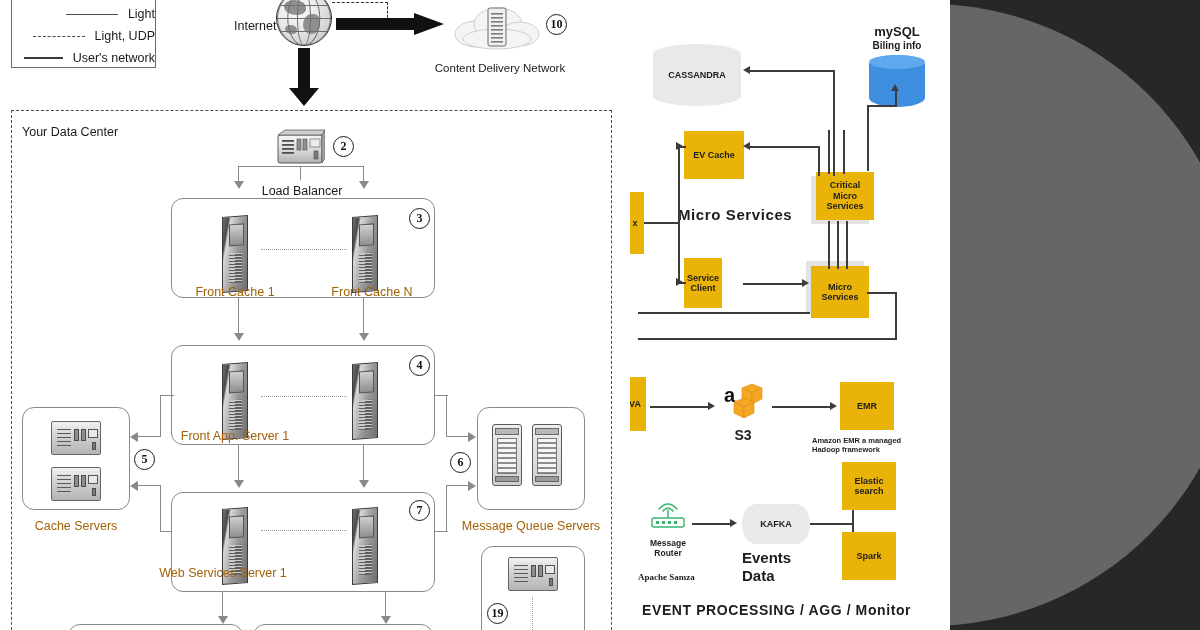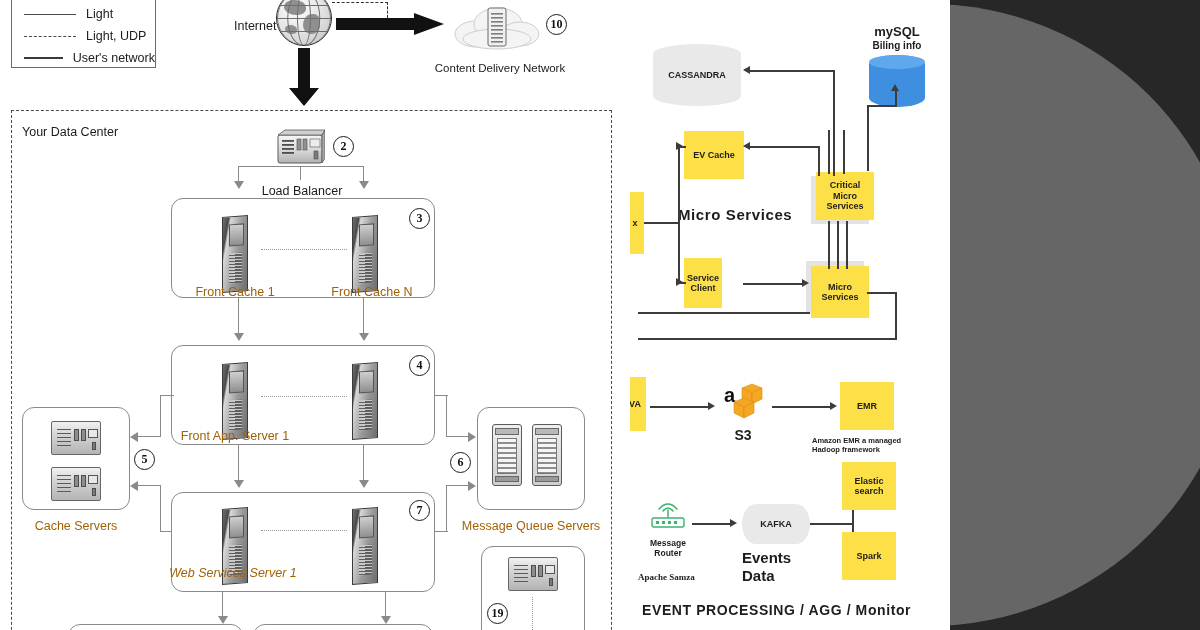--- a/index.html
+++ b/index.html
@@ -22,21 +22,21 @@
     position: absolute; left: 0; top: 0; width: 630px; height: 630px;
     background: #fff; overflow: hidden;
   }
 
   .legend-box {
     position: absolute; left: 11px; top: -8px;
     width: 145px; height: 76px;
     border: 1px solid #6b6b6b; background: #fff;
     padding: 10px 0 0 0;
   }
-  .legend-row { display: flex; align-items: center; height: 22px; padding-left: 12px; }
+  .legend-row { display: flex; align-items: center; height: 22px; padding-left: 12px; justify-content: flex-end; }
   .legend-swatch { width: 52px; height: 0; margin-right: 10px; position: relative; }
   .ls-solid { border-top: 1.6px solid #4a4a4a; }
   .ls-dash  { border-top: 1.6px dashed #4a4a4a; }
   .ls-solid2{ border-top: 2px solid #3a3a3a; }
   .legend-label { font-size: 12.5px; color: #1b1b1b; white-space: nowrap; }
 
   .internet-label {
     position: absolute; left: 234px; top: 19px;
     font-size: 12.5px; color: #1b1b1b;
   }
@@ -184,21 +184,21 @@
   .arrowhead-down  { border-left: 5px solid transparent; border-right: 5px solid transparent; border-top: 8px solid #8a8a8a; }
   .arrowhead-left  { border-top: 5px solid transparent; border-bottom: 5px solid transparent; border-right: 8px solid #8a8a8a; }
   .arrowhead-right { border-top: 5px solid transparent; border-bottom: 5px solid transparent; border-left: 8px solid #8a8a8a; }
 
   
   #right-panel {
     position: absolute; left: 630px; top: 0; width: 320px; height: 630px;
     background: #fff; overflow: hidden;
   }
   .rp-box {
-    position: absolute; background: #fde047;
+    position: absolute; background: #eab308;
     display: flex; align-items: center; justify-content: center; text-align: center;
     font-size: 9px; font-weight: 700; color: #1d1d1d; line-height: 1.15;
     padding: 2px;
   }
   .rp-cyl {
     position: absolute; background: #e9e9e9; border-radius: 50% / 16%;
     display: flex; align-items: center; justify-content: center;
     font-size: 9px; font-weight: 700; color: #1d1d1d; text-align:center;
   }
   .rp-line { position: absolute; background: #3c3c3c; }
@@ -422,21 +422,21 @@
     <div class="conn conn-h" style="left:446px; top:485px; width:23px;"></div>
     <div class="arrowhead-right" style="left:468px; top:481px;"></div>
     <div class="conn conn-h" style="left:434px; top:395px; width:14px;"></div>
     <div class="conn conn-h" style="left:434px; top:531px; width:14px;"></div>
 
     <div class="tier-box" style="left:171px; top:492px; width:264px; height:100px;"></div>
     <div class="circ-num" style="left:409px; top:500px;">7</div>
     <div class="rack" style="left:222px; top:508px;"></div>
     <div class="rack" style="left:352px; top:508px;"></div>
     <div class="dotted-link" style="left:261px; top:530px; width:86px;"></div>
-    <div class="tier-label" style="left:118px; top:566px; width:230px;font-style:italic;">Web Services Server 1</div>
+    <div class="tier-label" style="left:108px; top:566px; width:230px;">Web Services Server 1</div>
 
     <div class="conn conn-v" style="left:222px; top:592px; height:26px;"></div>
     <div class="conn conn-v" style="left:385px; top:592px; height:26px;"></div>
     <div class="arrowhead-down" style="left:218px; top:616px;"></div>
     <div class="arrowhead-down" style="left:381px; top:616px;"></div>
     <div class="tier-box" style="left:68px; top:624px; width:175px; height:60px;"></div>
     <div class="tier-box" style="left:253px; top:624px; width:180px; height:60px;"></div>
 
     <div class="tier-box" style="left:481px; top:546px; width:104px; height:96px;"></div>
     <div class="boxsrv" style="left:508px; top:557px;">

